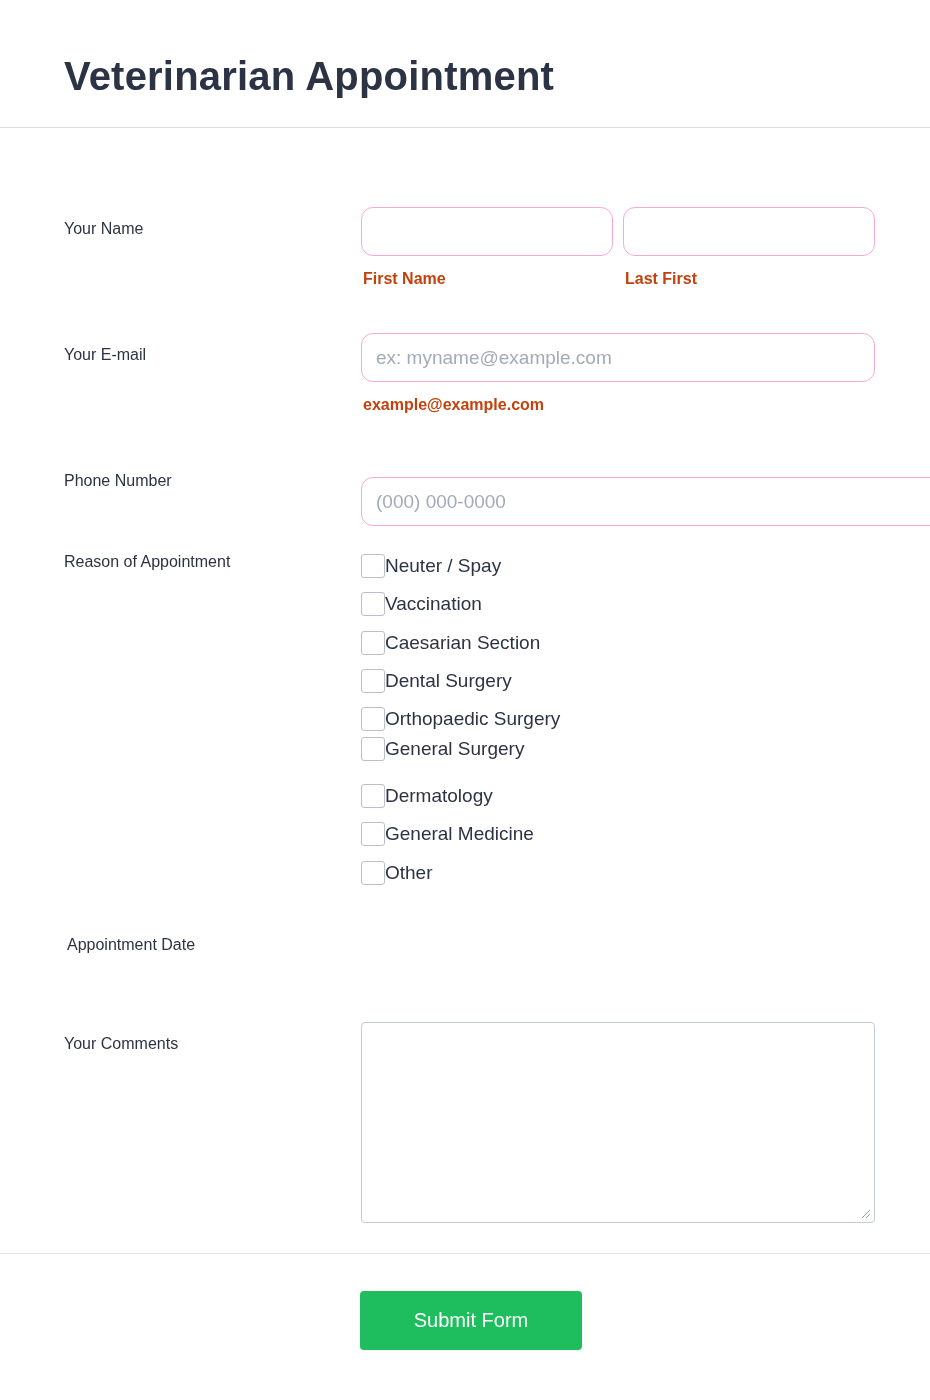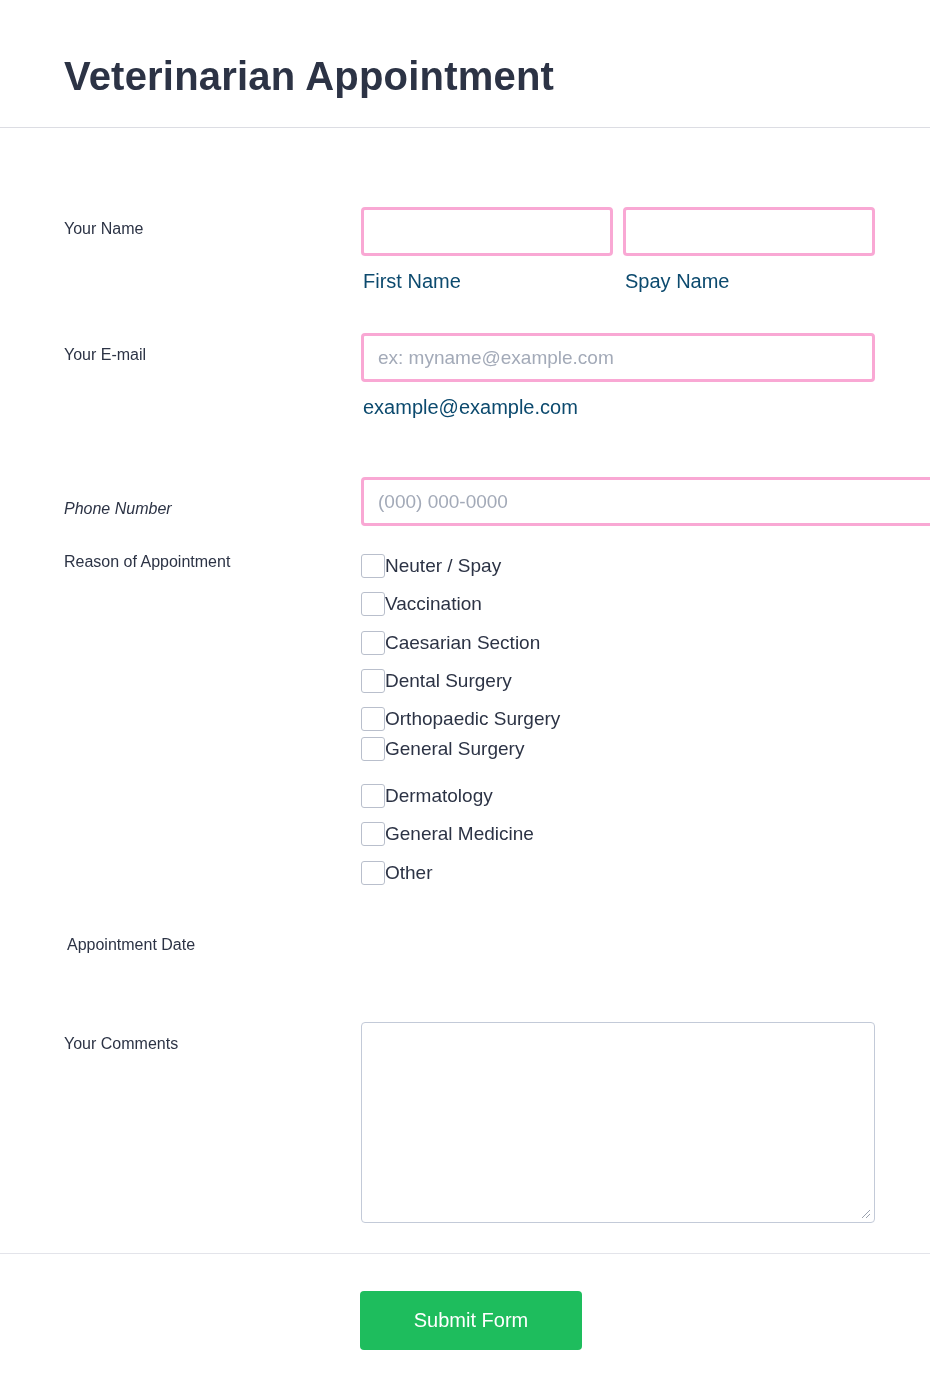--- a/index.html
+++ b/index.html
@@ -4,24 +4,24 @@
 <style>
   * { box-sizing: border-box; margin: 0; padding: 0; }
   html, body { width: 930px; height: 1400px; background: #ffffff; overflow: hidden; }
   body { font-family: "Liberation Sans", "DejaVu Sans", sans-serif; color: #2c3345; position: relative; }
 
   .header { position: absolute; left: 0; top: 0; width: 930px; height: 128px; border-bottom: 1px solid #dcdde3; background: #fff; }
   .title { position: absolute; left: 64px; top: 54px; font-size: 40px; font-weight: bold; color: #2c3345; letter-spacing: 0.2px; }
 
   .label { position: absolute; left: 64px; font-size: 16px; color: #2c3345; }
 
-  .input { position: absolute; height: 49px; border: 3px solid #f9a8d4; border-radius: 4px; background: #fff;
+  .input { position: absolute; height: 49px; border: 1px solid #f9a8d4; border-radius: 12px; background: #fff;
            font-family: "Liberation Sans", "DejaVu Sans", sans-serif; font-size: 19px; color: #2c3345; padding: 4px 14px; outline: none; }
   .input::placeholder { color: #a3aab8; }
-  .sublabel { position: absolute; font-size: 20px; color: #0c4a6e; }
+  .sublabel { position: absolute; font-size: 16px; color: #c2410c; font-weight: bold; }
 
   .cb-row { position: absolute; left: 361px; height: 26px; display: flex; align-items: center; }
   .cb { width: 24px; height: 24px; border: 1px solid #b9bfcc; border-radius: 3px; background: #fff; cursor: pointer; }
   .cb-label { font-size: 19px; color: #2c3345; }
 
   .textarea { position: absolute; left: 361px; top: 1022px; width: 514px; height: 201px; border: 1px solid #c3cad8; border-radius: 4px; background: #fff; }
   .resize-handle { position: absolute; right: 3px; bottom: 3px; width: 10px; height: 10px; }
 
   .footer-line { position: absolute; left: 0; top: 1253px; width: 930px; height: 1px; background: #e3e4ea; }
   .submit { position: absolute; left: 360px; top: 1291px; width: 222px; height: 59px; background: #1ebd5d; border: none; border-radius: 4px;
@@ -31,27 +31,27 @@
 <body>
 
 <div class="header">
   <h1 class="title">Veterinarian Appointment</h1>
 </div>
 
 <div class="label" style="top:220px;">Your Name</div>
 <input class="input" style="left: 361px; top: 207px; width: 252px;" value="">
 <input class="input" style="left: 623px; top: 207px; width: 252px;" value="">
 <div class="sublabel" style="left:363px; top:270px;">First Name</div>
-<div class="sublabel" style="left:625px; top:270px;">Spay Name</div>
+<div class="sublabel" style="left:625px; top:270px;">Last First</div>
 
 <div class="label" style="top:346px;">Your E-mail</div>
 <input class="input" style="left: 361px; top: 333px; width: 514px;" placeholder="ex: myname@example.com">
 <div class="sublabel" style="left:363px; top:396px;">example@example.com</div>
 
-<div class="label" style="top:500px;font-style:italic;">Phone Number</div>
+<div class="label" style="top:472px;">Phone Number</div>
 <input class="input" style="left: 361px; top: 459px; width: 598px; margin-top: 18px;" placeholder="(000) 000-0000">
 
 <div class="label" style="top:553px;">Reason of Appointment</div>
 
 <div class="cb-row" style="top:553px;">
   <div class="cb"></div>
   <span class="cb-label">Neuter / Spay</span>
 </div>
 <div class="cb-row" style="top:591px;">
   <div class="cb"></div>

